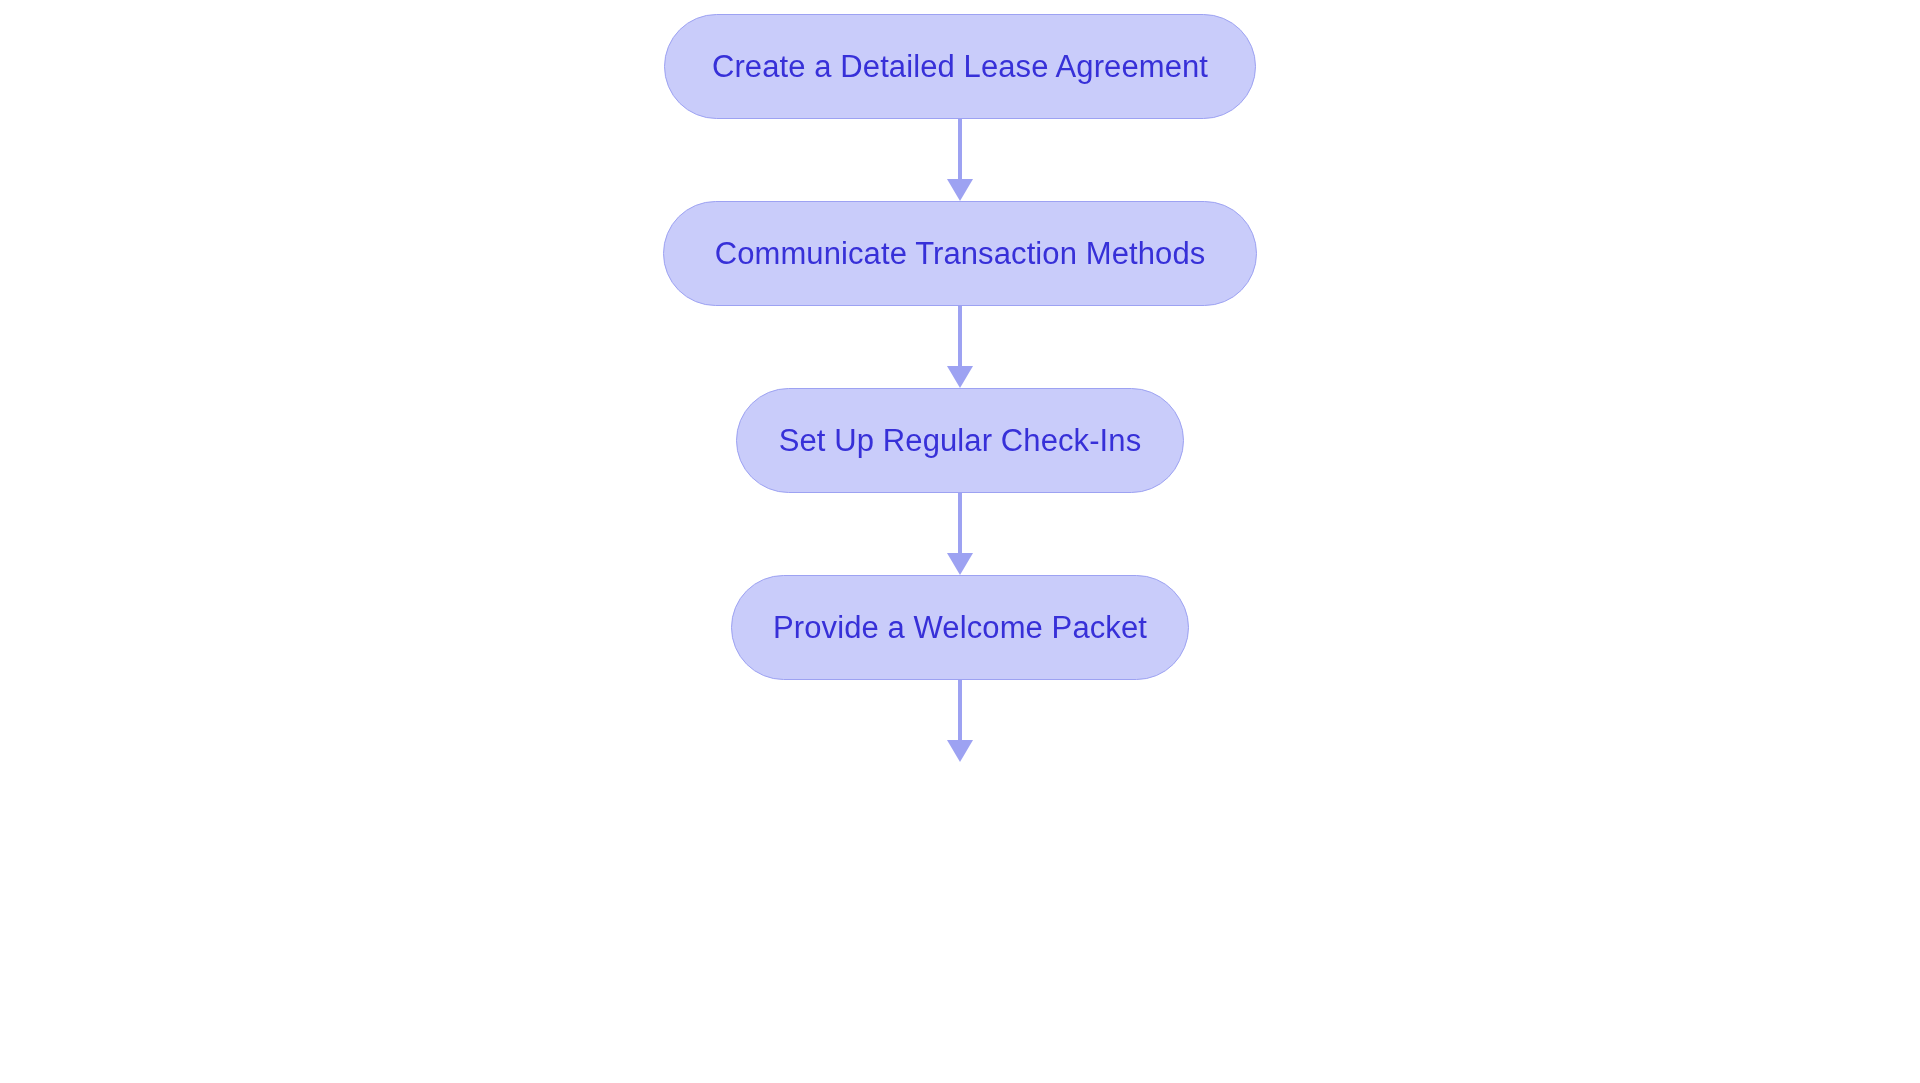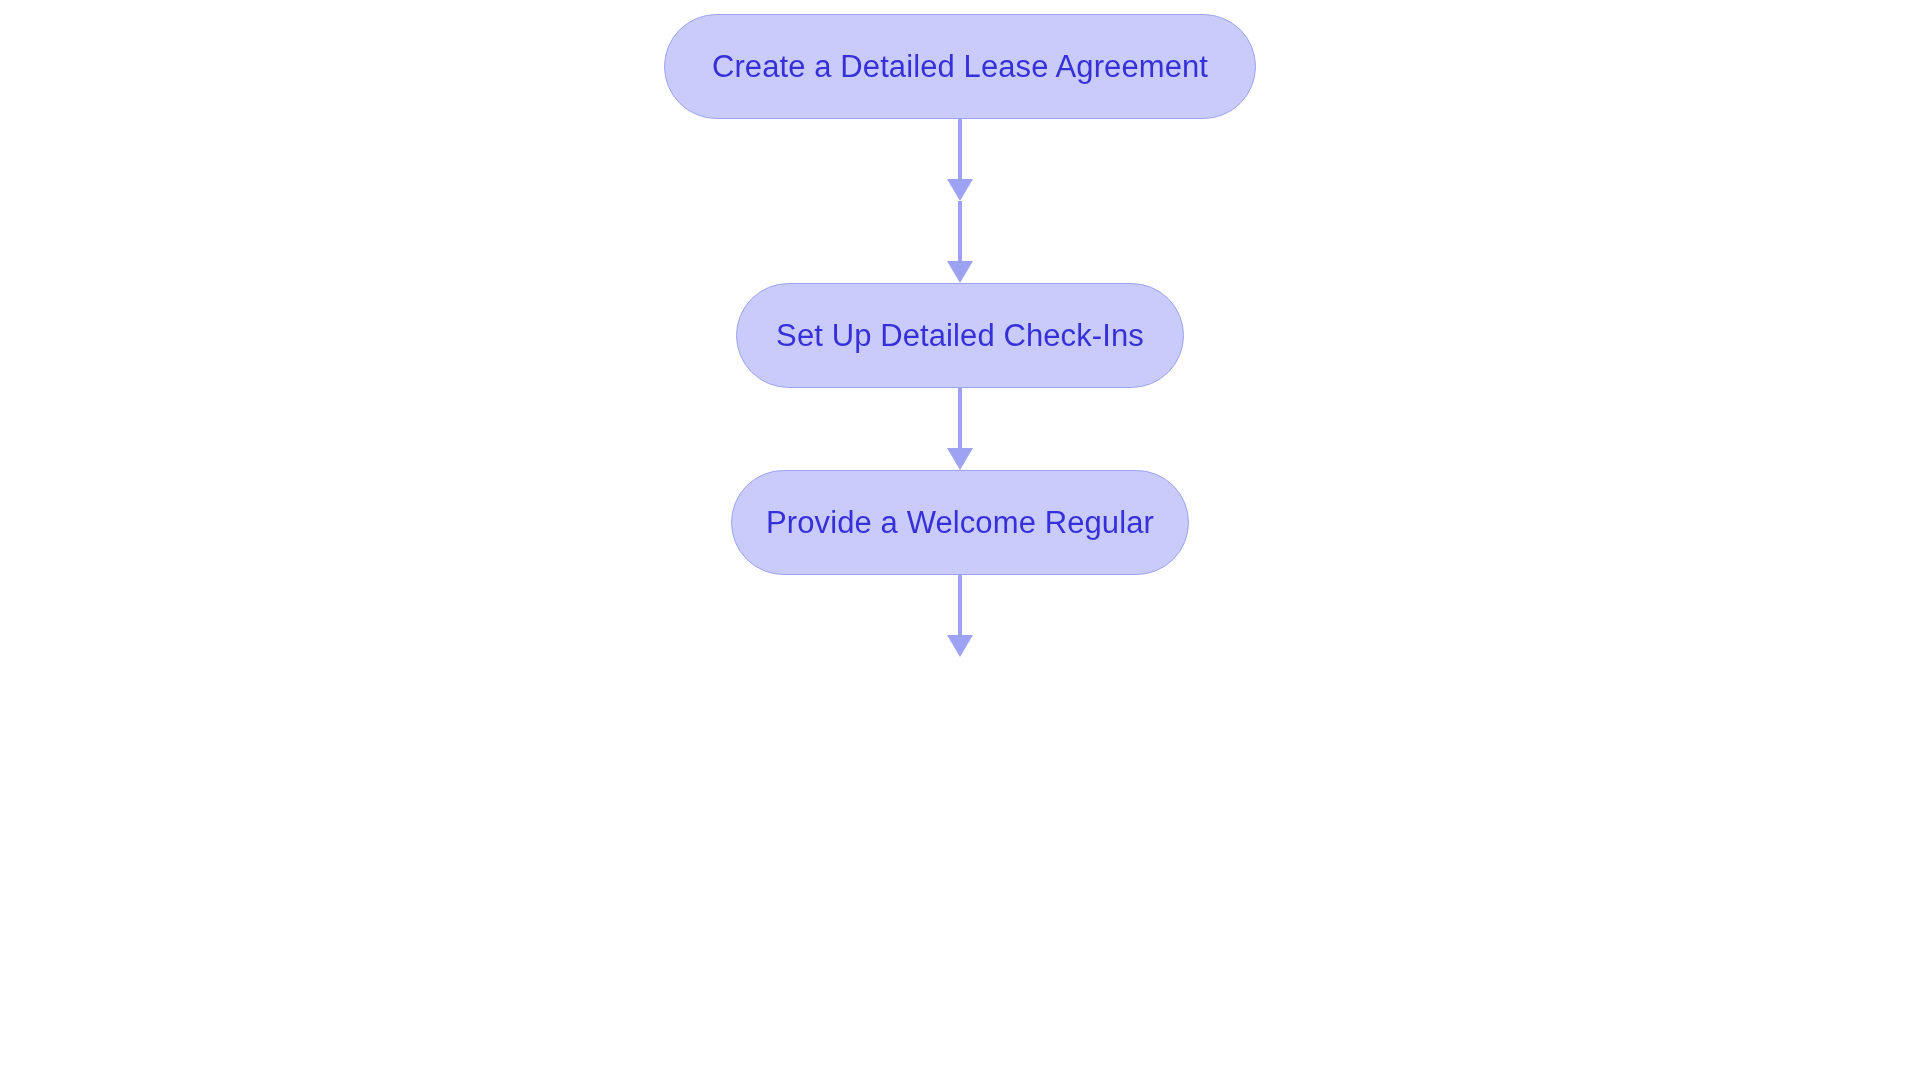--- a/index.html
+++ b/index.html
@@ -104,37 +104,40 @@
 
     <div class="node n0">
       <span class="node-label">Create a Detailed Lease Agreement</span>
     </div>
 
     <div class="connector">
       <div class="stem"></div>
       <div class="arrowhead"></div>
     </div>
 
+    <div class="node n1">
+      <span class="node-label">Communicate Transaction Methods</span>
+    </div>
 
     <div class="connector">
       <div class="stem"></div>
       <div class="arrowhead"></div>
     </div>
 
     <div class="node n2">
-      <span class="node-label">Set Up Detailed Check-Ins</span>
+      <span class="node-label">Set Up Regular Check-Ins</span>
     </div>
 
     <div class="connector">
       <div class="stem"></div>
       <div class="arrowhead"></div>
     </div>
 
     <div class="node n3">
-      <span class="node-label">Provide a Welcome Regular</span>
+      <span class="node-label">Provide a Welcome Packet</span>
     </div>
 
     <div class="connector">
       <div class="stem"></div>
       <div class="arrowhead"></div>
     </div>
 
 
   </div>
 </div>

